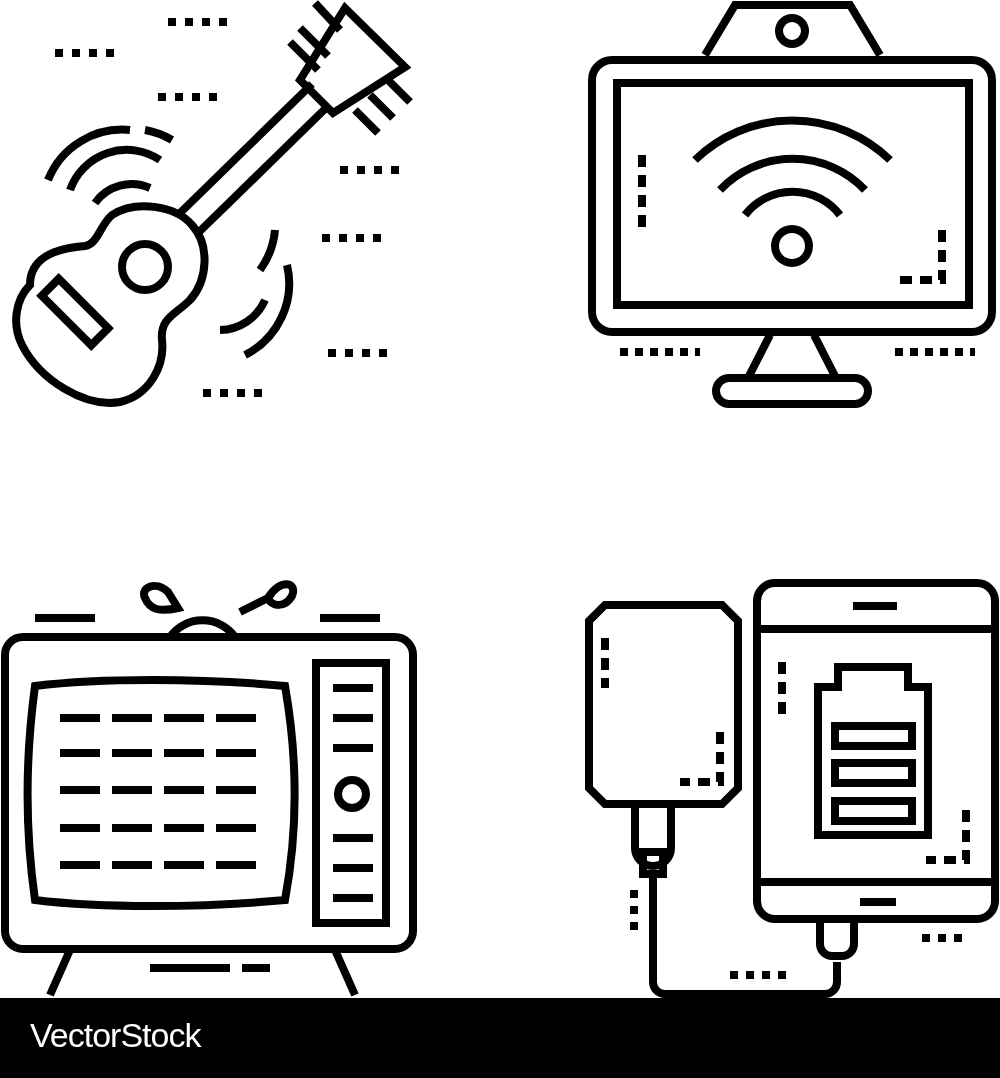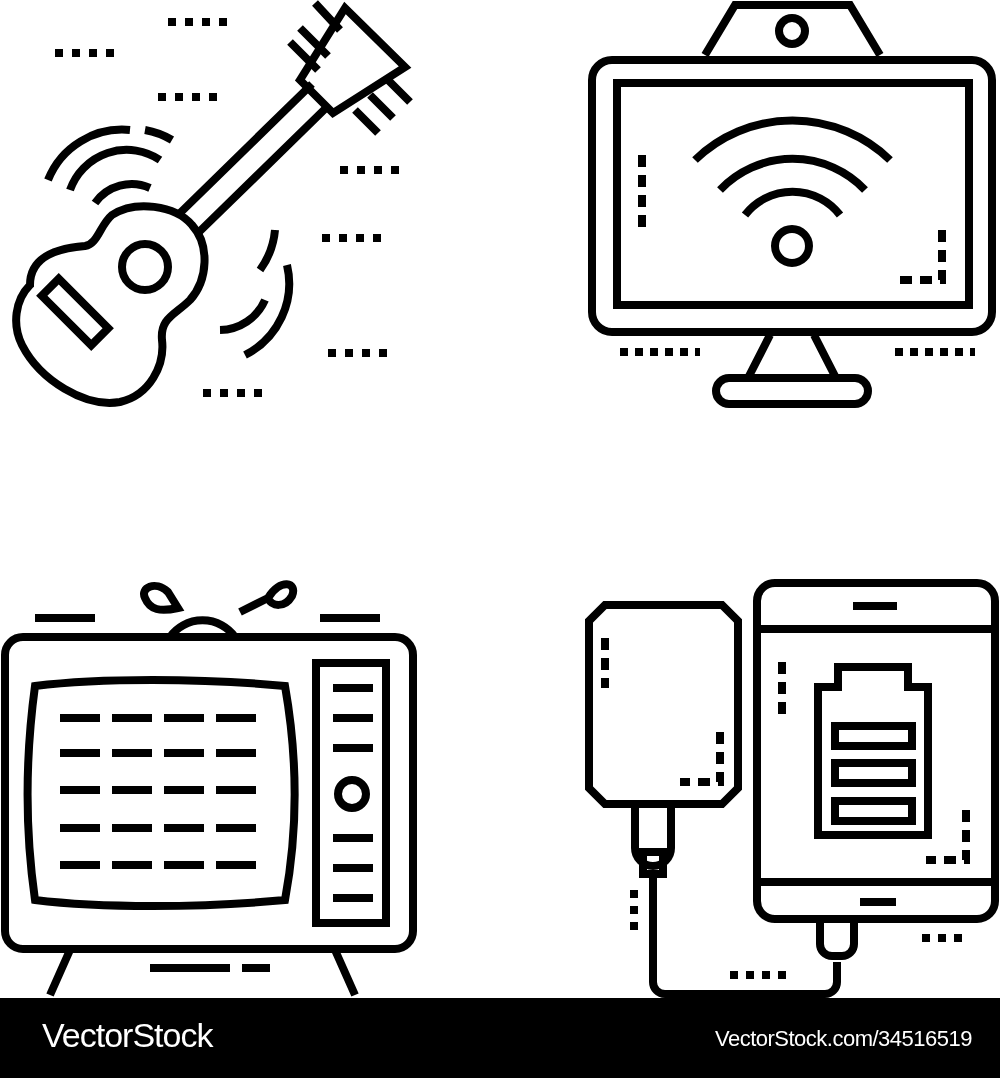--- a/index.html
+++ b/index.html
@@ -1,19 +1,19 @@
 <!DOCTYPE html>
 <html><head>
 <meta charset="utf-8">
 <style>
   html, body { margin:0; padding:0; background:#fff; }
   .page { position:relative; width:1000px; height:1078px; background:#fff; overflow:hidden; }
   svg.icons { position:absolute; left:0; top:0; width:1000px; height:998px; }
   .footer { position:absolute; left:0; top:998px; width:1000px; height:80px; background:#000; }
-  .brand { position:absolute; left:42px; top:18px; color:#fff; font-family:"Liberation Sans", sans-serif; font-size:34px; letter-spacing:-1px; }
+  .brand { position:absolute; left:30px; top:18px; color:#fff; font-family:"Liberation Sans", sans-serif; font-size:34px; letter-spacing:-1px; }
   .ref { position:absolute; right:28px; top:28px; color:#fff; font-family:"Liberation Sans", sans-serif; font-size:22px; letter-spacing:-0.5px; }
 </style>
 </head>
 <body>
 
 <div class="page">
   <svg class="icons" viewBox="0 0 1000 998" fill="none" stroke="#000" stroke-width="8" stroke-linejoin="miter">
 
     <g>
       <path d="M30,285 C30,255 60,248 85,246 C98,244 100,225 112,215 C135,200 175,205 192,225 C210,245 208,280 190,300 C175,315 160,318 162,340 C165,365 150,395 120,402 C85,408 40,380 22,345 C12,325 15,300 30,285 Z"></path>
@@ -63,15 +63,14 @@
       <rect x="835" y="726" width="77" height="20"></rect>
       <rect x="835" y="763" width="77" height="20"></rect>
       <rect x="835" y="801" width="77" height="20"></rect>
       <path d="M605,638 v50 M782,662 v60 M720,732 v50 h-40 M966,810 v50 h-40" stroke-dasharray="12,8"></path>
       <path d="M634,890 v45 M730,975 h60 M922,938 h45" stroke-dasharray="8,8"></path>
     </g>
   </svg>
 
   <div class="footer">
     <span class="brand">VectorStock</span>
-    <span class="ref">VectorStock.com/34516519</span>
   </div>
 </div>
 
 </body></html>

